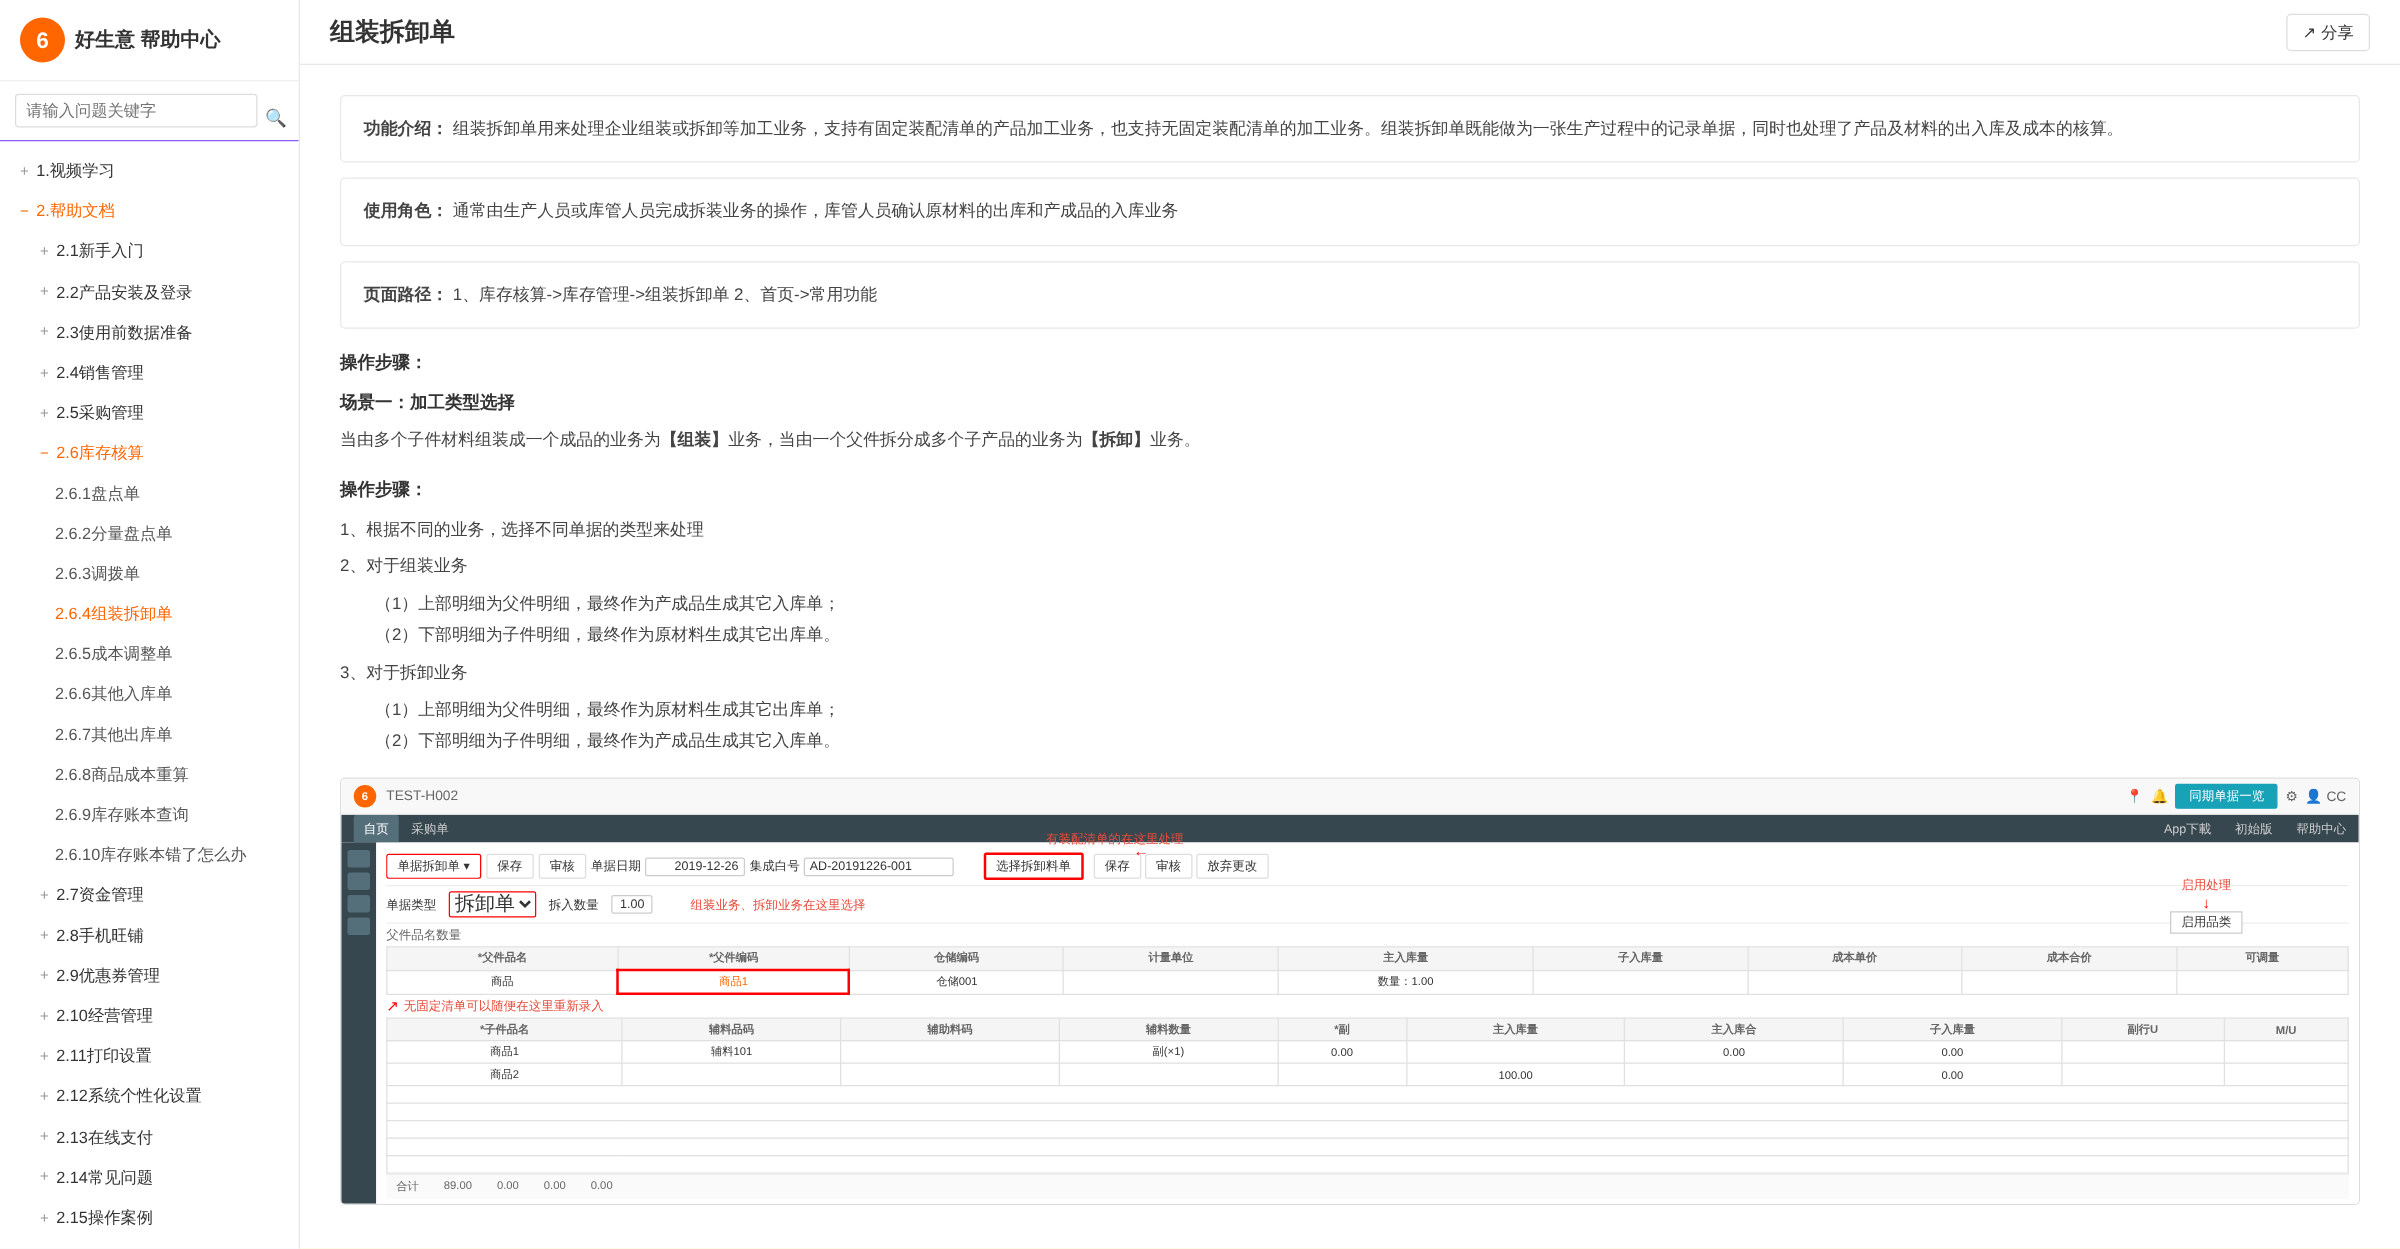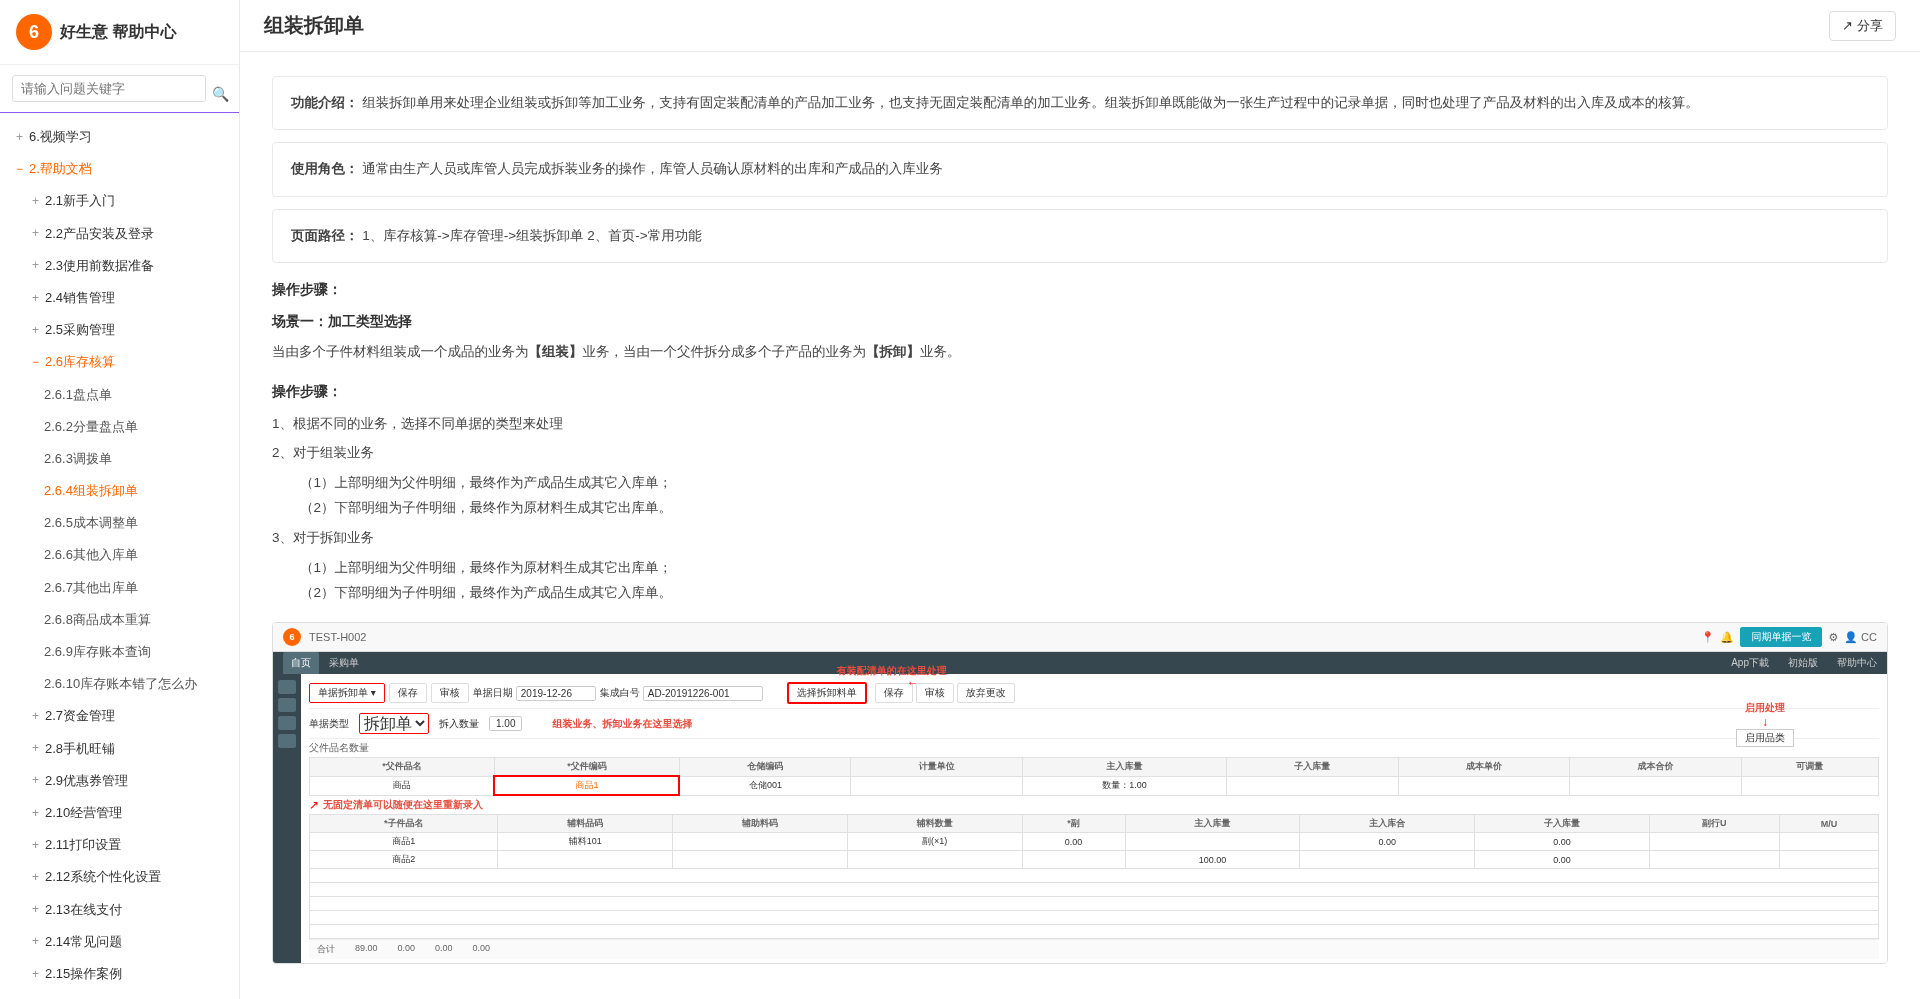--- a/index.html
+++ b/index.html
@@ -324,21 +324,21 @@
     .app-table td {
       border: 1px solid #e0e0e0;
       padding: 2px 4px;
       text-align: center;
       color: #333;
     }
 
     .annotation-text {
       color: #e74c3c;
       font-size: 11px;
-      font-weight: 700;
+      font-weight: 400;
     }
 
     .app-bottom-row {
       display: flex;
       gap: 20px;
       padding: 3px 8px;
       background: #fafafa;
       border-top: 1px solid #eee;
       font-size: 9px;
       color: #666;
@@ -356,21 +356,21 @@
   </div>
 
   <div class="search-box">
     <input type="text" placeholder="请输入问题关键字" style="">
     <button class="search-icon-btn">🔍</button>
   </div>
 
   <nav class="nav-tree">
     <div class="nav-item level1">
       <span class="prefix plus">+</span>
-      <span>6.视频学习</span>
+      <span>1.视频学习</span>
     </div>
     <div class="nav-item level1 active">
       <span class="prefix">−</span>
       <span>2.帮助文档</span>
     </div>
     <div class="nav-item level2">
       <span class="prefix plus">+</span>
       <span>2.1新手入门</span>
     </div>
     <div class="nav-item level2">
@@ -544,21 +544,21 @@
 
             <div class="app-toolbar" style="flex-wrap:wrap; gap:4px; padding:4px 0; border-bottom:1px solid #eee; position:relative;">
               <span class="red-box">
                 <button class="app-btn" style="border:none; font-size:10px;">单据拆卸单 ▾</button>
               </span>
               <button class="app-btn">保存</button>
               <button class="app-btn">审核</button>
 
               <span style="display:flex; align-items:center; gap:3px; font-size:10px;">
                 <span>单据日期</span>
-                <span class="app-input" style="display:inline-block; border:1px solid #ccc; padding:1px 4px; border-radius:2px; font-size:10px;">2019-12-26</span>
+                <span class="app-input" style="display:inline-block; border:1px solid #ccc; padding:1px 4px; border-radius:2px; font-size:10px;text-align:right;">2019-12-26</span>
               </span>
 
               <span style="display:flex; align-items:center; gap:3px; font-size:10px;">
                 <span>集成白号</span>
                 <span class="app-input wide" style="display:inline-block; border:1px solid #ccc; padding:1px 4px; border-radius:2px; font-size:10px;">AD-20191226-001</span>
               </span>
 
               <span style="position:relative; margin-left:20px;">
                 <button class="app-btn" style="border:2px solid red; font-size:10px; background:#fff; color:#333;">选择拆卸料单</button>
                 <span class="annotation-text" style="position:absolute; top:-18px; left:50px; white-space:nowrap; font-size:10px;">有装配清单的在这里处理</span>

